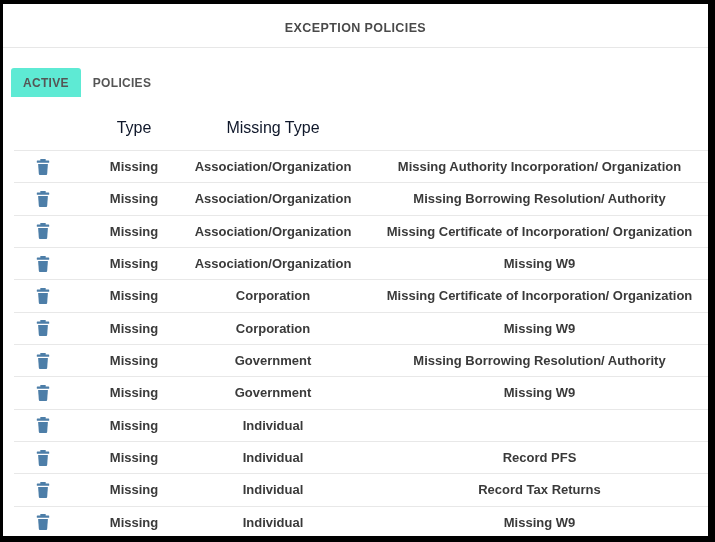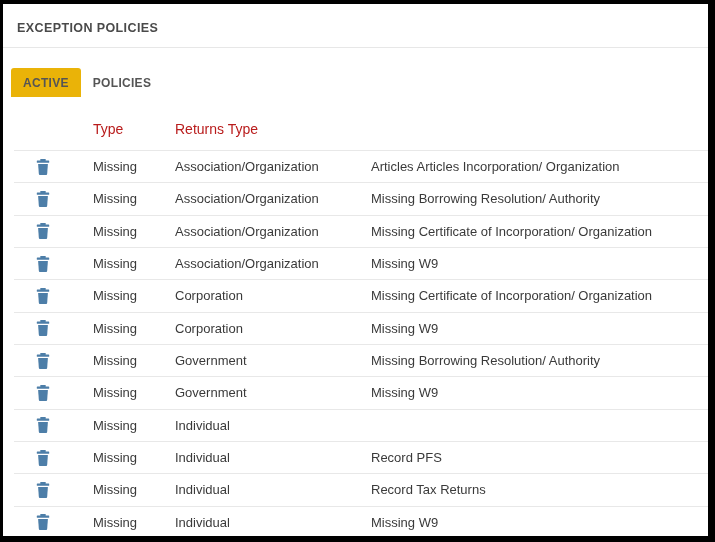--- a/index.html
+++ b/index.html
@@ -7,20 +7,21 @@
   body {
     font-family: "Liberation Sans", "DejaVu Sans", sans-serif;
     background: #000;
   }
   .frame {
     width: 715px; height: 542px;
     border-style: solid; border-color: #000;
     border-width: 4px 7px 6px 3px;
     background: #fff;
     overflow: hidden;
+    text-align: center;
   }
   
   .panel-header {
     padding: 14px 14px 11px 14px;
     border-bottom: 1px solid #e7e7e7;
   }
   .panel-title {
     font-size: 12.5px;
     font-weight: bold;
     color: #4a4a4a;
@@ -36,43 +37,44 @@
   .tab {
     display: flex; align-items: center;
     padding: 0 12px;
     font-size: 12px;
     font-weight: bold;
     color: #555;
     letter-spacing: 0.3px;
     cursor: pointer;
     border-radius: 3px 3px 0 0;
   }
-  .tab.active { background: #eab308; }
+  .tab.active { background: #5eead4; }
   
   .table { width: 100%; }
   .trow {
     display: grid;
     grid-template-columns: 79px 82px 196px 1fr;
     align-items: center;
     margin-left: 11px;
   }
   .thead {
     height: 53px;
     align-items: end;
   }
   .thead .cell {
     padding-bottom: 13px;
-    font-size: 14px;
-    color: #b91c1c;
+    font-size: 16px;
+    color: #0f172a;
   }
   .tbody .trow {
     height: 32.33px;
     border-top: 1px solid #e8e8e8;
     font-size: 13px;
     color: #3a3a3a;
+    font-weight: bold;
   }
   .tbody { border-bottom: 1px solid #e8e8e8; }
   .cell { overflow: hidden; white-space: nowrap; }
   .icon-cell { padding-left: 22px; }
   .delete-btn {
     background: none; border: none; cursor: pointer;
     width: 18px; height: 18px;
     display: flex; align-items: center; justify-content: flex-start;
     padding: 0;
   }
@@ -89,40 +91,40 @@
 
   <div class="tabs">
     <div class="tab active">ACTIVE</div>
     <div class="tab">POLICIES</div>
   </div>
 
   <div class="table">
     <div class="trow thead">
       <div class="cell icon-cell"></div>
       <div class="cell">Type</div>
-      <div class="cell">Returns Type</div>
+      <div class="cell">Missing Type</div>
     </div>
     <div class="tbody" id="tbody">
   <div class="trow">
     <div class="cell icon-cell">
       <button class="delete-btn">
         <span>
           <svg width="14" height="16" viewBox="0 0 14 16">
             <g class="trash-fill" fill="#4d7ea8">
               <rect x="4.3" y="0" width="5.4" height="2" rx="0.6"></rect>
               <rect x="0.8" y="1.6" width="12.4" height="2.1" rx="0.5"></rect>
               <path d="M2.1 4.9 L11.9 4.9 L11.15 15.1 Q11.08 16 10.2 16 L3.8 16 Q2.92 16 2.85 15.1 Z"></path>
             </g>
           </svg>
         </span>
       </button>
     </div>
     <div class="cell">Missing</div>
     <div class="cell">Association/Organization</div>
-    <div class="cell">Articles Articles Incorporation/ Organization</div>
+    <div class="cell">Missing Authority Incorporation/ Organization</div>
   </div>
 
   <div class="trow">
     <div class="cell icon-cell">
       <button class="delete-btn">
         <span>
           <svg width="14" height="16" viewBox="0 0 14 16">
             <g class="trash-fill" fill="#4d7ea8">
               <rect x="4.3" y="0" width="5.4" height="2" rx="0.6"></rect>
               <rect x="0.8" y="1.6" width="12.4" height="2.1" rx="0.5"></rect>

